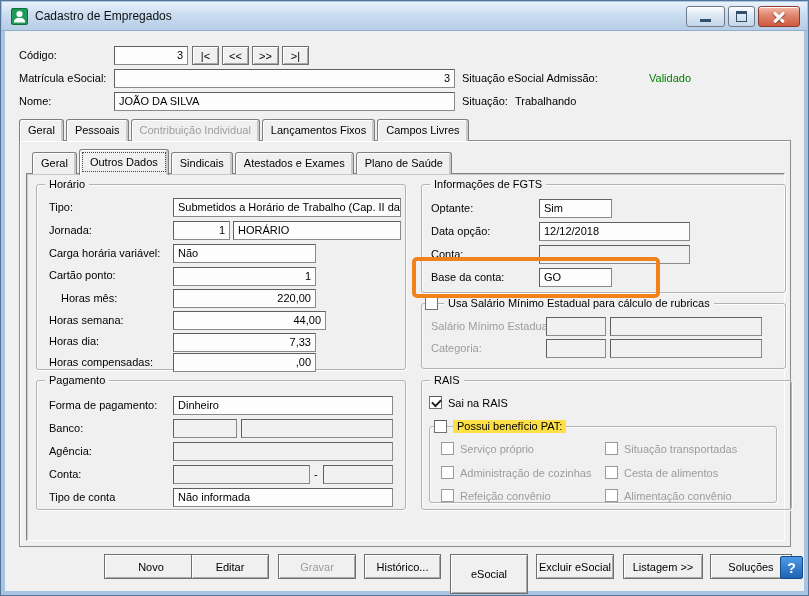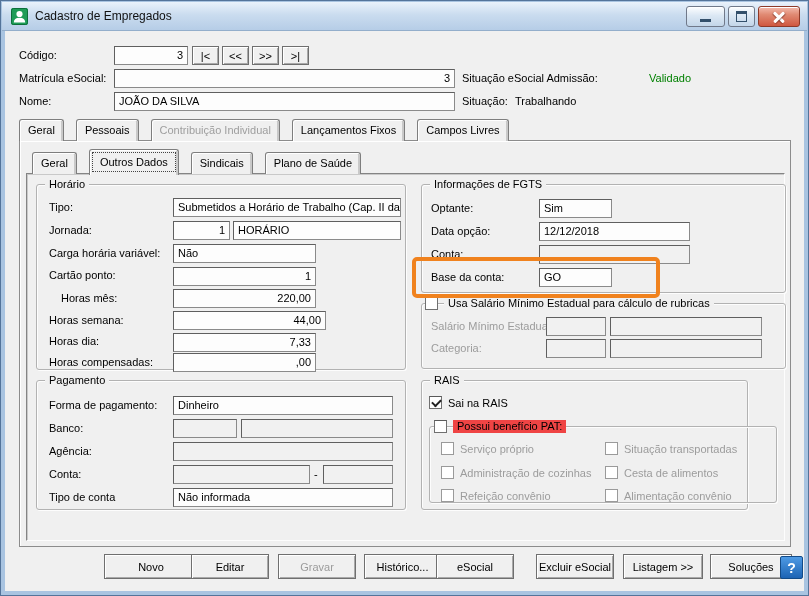--- a/index.html
+++ b/index.html
@@ -30,21 +30,21 @@
     padding:2px 4px;line-height:13px;white-space:nowrap;overflow:hidden;}
   .field.dis{background:#F1F1F1;}
   .field.ta-r{text-align:right;}
   .navbtn,.btn{position:absolute;box-sizing:border-box;background:#F0F0F0;border:1px solid #6F6F6F;
     box-shadow:inset 1px 1px 0 #FFF,inset -1px -1px 0 #A9A9A9;display:flex;align-items:center;justify-content:center;
     cursor:default;white-space:nowrap;}
   .btn.dis{color:#9C9C9C;}
   .tabs{position:absolute;display:flex;align-items:flex-end;}
   .tab{box-sizing:border-box;background:#F0F0F0;border:1px solid #7E7E7E;border-bottom:none;
     border-radius:3px 3px 0 0;box-shadow:inset 1px 1px 0 #FFF,inset -2px 0 0 #C9C9C9;
-    padding:4px 8px 3px;margin-right:12px;height:22px;position:relative;z-index:1;cursor:default;}
+    padding:4px 8px 3px;margin-right:2px;height:22px;position:relative;z-index:1;cursor:default;}
   .tab.active{height:26px;padding:6px 10px 4px;z-index:5;margin-bottom:-1px;}
   .tab.focus{outline:1px dotted #444;outline-offset:-4px;}
   .tab.dis{color:#9E9E9E;}
   .tabpage{position:absolute;box-sizing:border-box;background:#F0F0F0;border:1px solid #8C8C8C;
     box-shadow:inset 1px 1px 0 #FFF;z-index:0;}
   .sunken{position:absolute;box-sizing:border-box;border:1px solid;border-color:#848484 #FDFDFD #FDFDFD #848484;
     box-shadow:inset 1px 1px 0 #C9C9C9;z-index:0;}
   .grp{position:absolute;box-sizing:border-box;border:1px solid #B2B2B2;border-radius:3px;
     box-shadow:1px 1px 0 #FDFDFD,inset 1px 1px 0 #FDFDFD;}
   .grp-title{position:absolute;top:-7px;left:8px;background:#F0F0F0;padding:0 4px;line-height:13px;white-space:nowrap;}
@@ -115,20 +115,21 @@
     <div class="tab dis">Contribuição Individual</div>
     <div class="tab">Lançamentos Fixos</div>
     <div class="tab">Campos Livres</div>
   </div>
   <div class="tabpage" style="left:18px;top:139px;width:772px;height:407px"></div>
 
   <div class="tabs" style="left:31px;top:148px;height:25px;z-index:2">
     <div class="tab">Geral</div>
     <div class="tab active focus">Outros Dados</div>
     <div class="tab">Sindicais</div>
+    <div class="tab">Atestados e Exames</div>
     <div class="tab">Plano de Saúde</div>
   </div>
   <div class="sunken" style="left:25px;top:172px;width:759px;height:368px"></div>
 
   <div class="grp" style="left:35px;top:183px;width:370px;height:186px">
     <span class="grp-title">Horário</span>
   </div>
   <span class="lbl" style="left:48px;top:200px">Tipo:</span>
   <div class="field" style="left:172px;top:197px;width:228px">Submetidos a Horário de Trabalho (Cap. II da C</div>
   <span class="lbl" style="left:48px;top:223px">Jornada:</span>
@@ -180,44 +181,44 @@
   <div class="grp" style="left:420px;top:302px;width:365px;height:66px"></div>
   <span class="cb" style="left:424px;top:296px"></span>
   <span class="cblbl" style="left:443px;top:296px;background:#F0F0F0;padding:0 4px">Usa Salário Mínimo Estadual para cálculo de rubricas</span>
   <span class="lbl dis" style="left:430px;top:319px">Salário Mínimo Estadual:</span>
   <div class="field dis" style="left:545px;top:316px;width:60px"></div>
   <div class="field dis" style="left:609px;top:316px;width:152px"></div>
   <span class="lbl dis" style="left:430px;top:341px">Categoria:</span>
   <div class="field dis" style="left:545px;top:338px;width:60px"></div>
   <div class="field dis" style="left:609px;top:338px;width:152px"></div>
 
-  <div class="grp" style="left:420px;top:379px;width:327px;height:130px">
+  <div class="grp" style="left:420px;top:379px;width:371px;height:130px">
     <span class="grp-title">RAIS</span>
   </div>
   <span class="cb checked" style="left:428px;top:395px"></span>
   <span class="cblbl" style="left:447px;top:396px">Sai na RAIS</span>
   <div class="grp" style="left:428px;top:425px;width:348px;height:77px"></div>
   <span class="cb" style="left:433px;top:419px"></span>
-  <span class="cblbl" style="left:452px;top:419px;background:#ef4444;padding:0 4px">Possui benefício PAT:</span>
+  <span class="cblbl" style="left:452px;top:419px;background:#fde047;padding:0 4px">Possui benefício PAT:</span>
 
   <span class="cb dis" style="left:440px;top:441px"></span>
   <span class="cblbl dis" style="left:459px;top:442px">Serviço próprio</span>
   <span class="cb dis" style="left:604px;top:441px"></span>
   <span class="cblbl dis" style="left:623px;top:442px">Situação transportadas</span>
   <span class="cb dis" style="left:440px;top:465px"></span>
   <span class="cblbl dis" style="left:459px;top:466px">Administração de cozinhas</span>
   <span class="cb dis" style="left:604px;top:465px"></span>
   <span class="cblbl dis" style="left:623px;top:466px">Cesta de alimentos</span>
   <span class="cb dis" style="left:440px;top:488px"></span>
   <span class="cblbl dis" style="left:459px;top:489px">Refeição convênio</span>
   <span class="cb dis" style="left:604px;top:488px"></span>
   <span class="cblbl dis" style="left:623px;top:489px">Alimentação convênio</span>
 
   <div class="btn" style="left:103px;top:553px;width:94px;height:25px">Novo</div>
   <div class="btn" style="left:190px;top:553px;width:78px;height:25px">Editar</div>
   <div class="btn dis" style="left:277px;top:553px;width:78px;height:25px">Gravar</div>
   <div class="btn" style="left:363px;top:553px;width:77px;height:25px">Histórico...</div>
-  <div class="btn" style="left:435px;top:553px;width:78px;height:25px">eSocial</div>
+  <div class="btn" style="left:449px;top:553px;width:78px;height:40px">eSocial</div>
   <div class="btn" style="left:535px;top:553px;width:78px;height:25px">Excluir eSocial</div>
   <div class="btn" style="left:622px;top:553px;width:80px;height:25px">Listagem &gt;&gt;</div>
   <div class="btn" style="left:709px;top:553px;width:82px;height:25px">Soluções</div>
   <div class="helpbtn" style="left:779px;top:555px">?</div>
 </div>
 
 </body></html>

